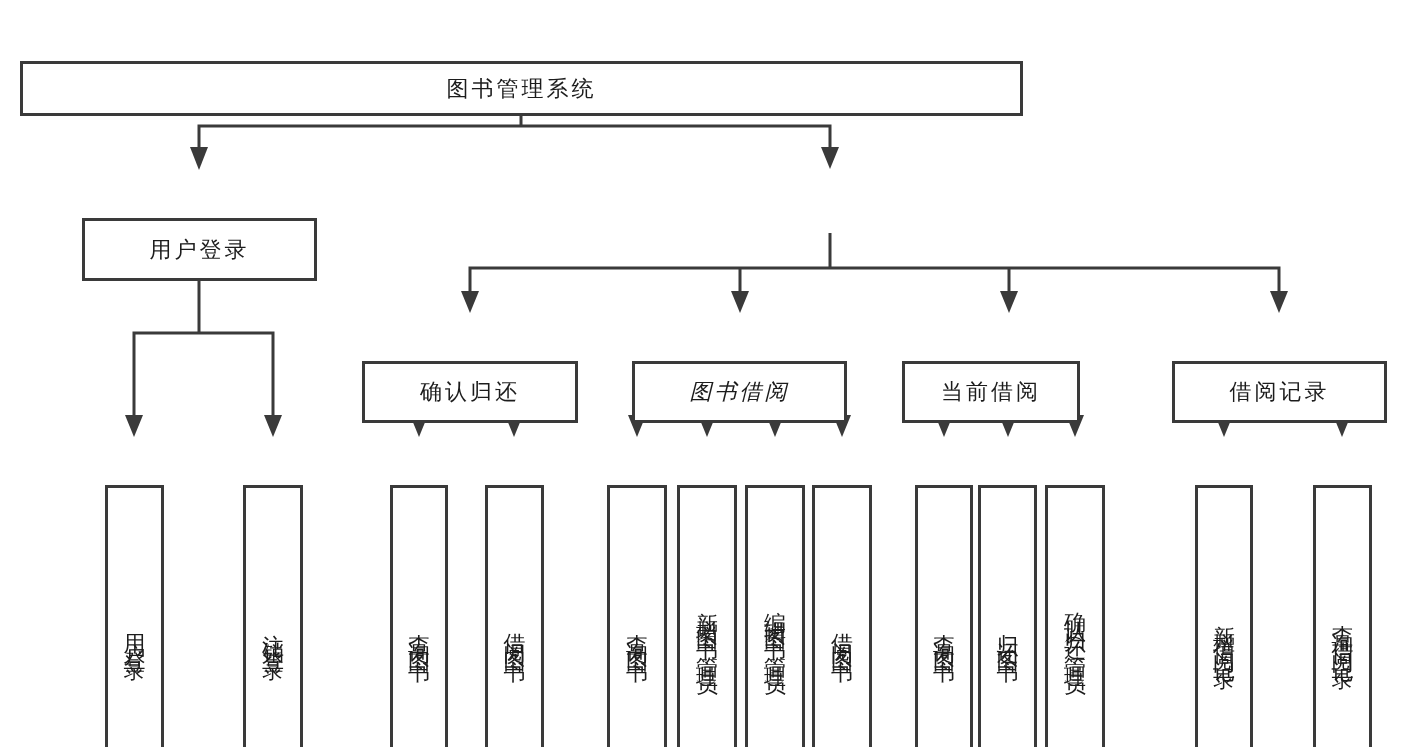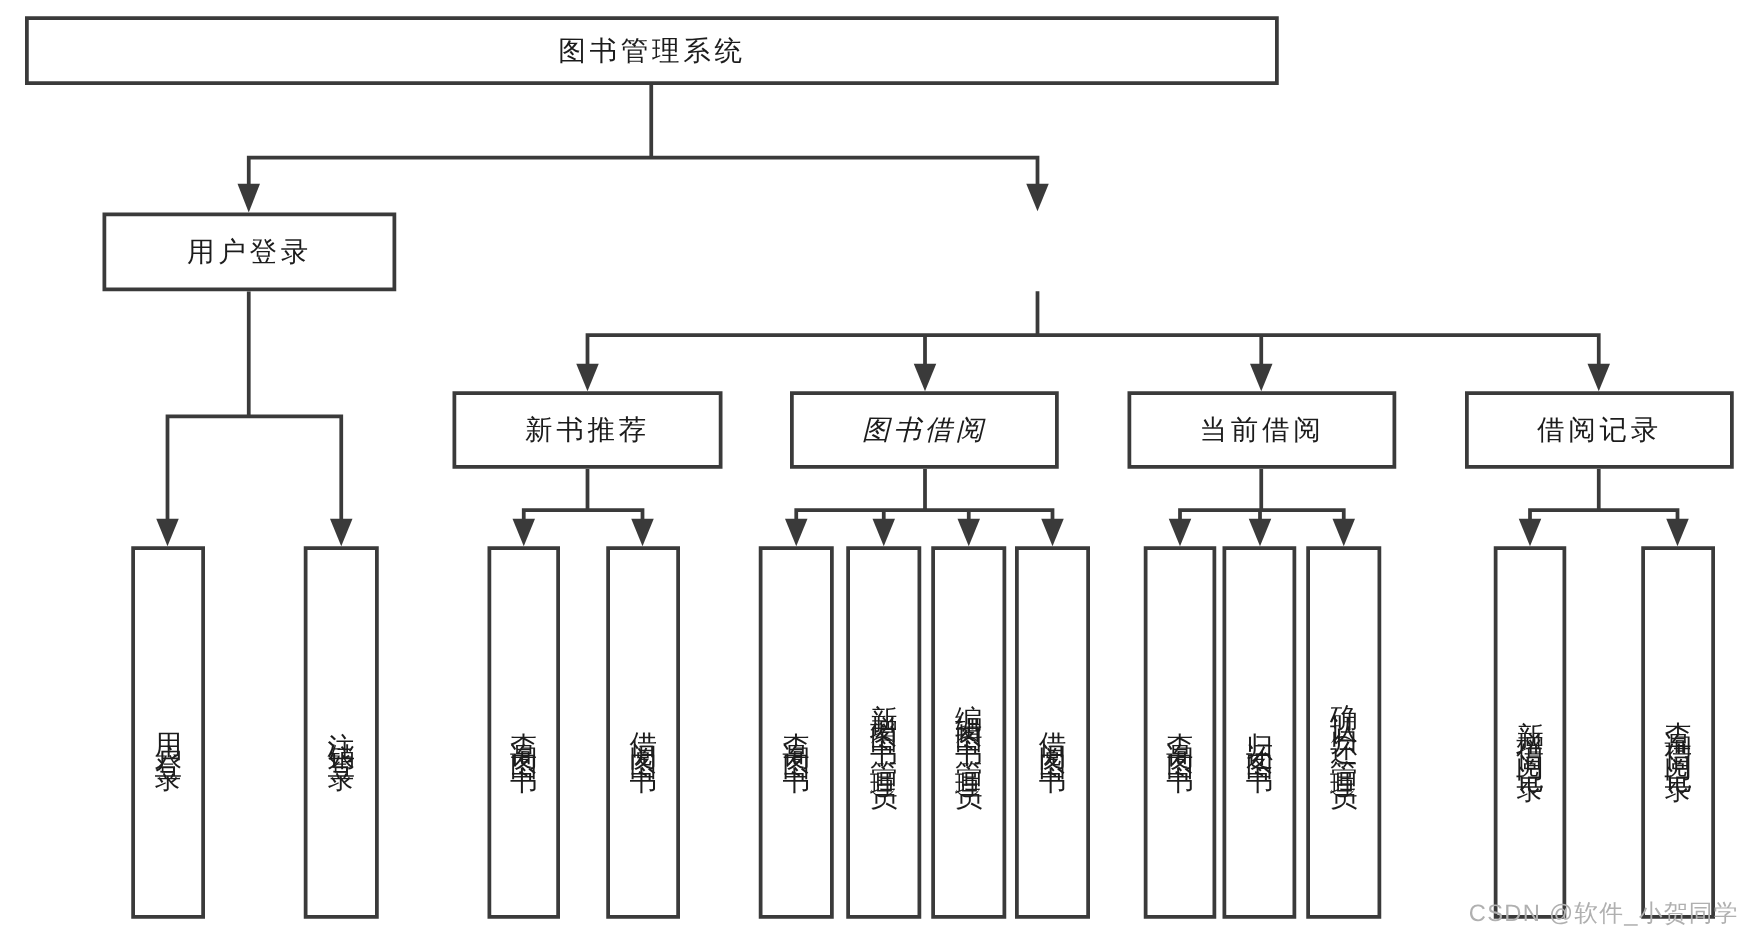--- a/index.html
+++ b/index.html
@@ -19,20 +19,21 @@
   }
   .chart{position:absolute;inset:0;}
   .box{
     position:absolute;
     background:#fff;
     border:3px solid var(--line);
     display:flex;
     align-items:center;
     justify-content:center;
     z-index:2;
+    margin-top:48px;
   }
   .h-label{
     font-size:22px;
     letter-spacing:3px;
     white-space:nowrap;
     color:var(--text);
   }
   .v-label{
     writing-mode:vertical-rl;
     text-orientation:mixed;
@@ -109,26 +110,26 @@
 
   <div class="box" style="left:20px;top:13px;width:1003px;height:55px;">
     <span class="h-label">图书管理系统</span>
   </div>
 
   <div class="box" style="left:82px;top:170px;width:235px;height:63px;">
     <span class="h-label">用户登录</span>
   </div>
 
   <div class="box" style="left:362px;top:313px;width:216px;height:62px;">
-    <span class="h-label">新书推荐</span>
+    <span class="h-label">确认归还</span>
   </div>
   <div class="box" style="left:632px;top:313px;width:215px;height:62px;font-style:italic;">
     <span class="h-label">图书借阅</span>
   </div>
-  <div class="box" style="left:902px;top:313px;width:215px;height:62px;">
+  <div class="box" style="left:902px;top:313px;width:178px;height:62px;">
     <span class="h-label">当前借阅</span>
   </div>
   <div class="box" style="left:1172px;top:313px;width:215px;height:62px;">
     <span class="h-label">借阅记录</span>
   </div>
 
   <div class="box" style="left:105px;top:437px;width:59px;height:298px;">
     <span class="v-label">用户登录</span>
   </div>
   <div class="box" style="left:243px;top:437px;width:60px;height:298px;">
@@ -165,14 +166,13 @@
     <span class="v-label">确认归还（管理员）</span>
   </div>
 
   <div class="box" style="left:1195px;top:437px;width:58px;height:298px;">
     <span class="v-label">新增借阅记录</span>
   </div>
   <div class="box" style="left:1313px;top:437px;width:59px;height:298px;">
     <span class="v-label">查询借阅记录</span>
   </div>
 
-  <div class="watermark">CSDN @软件_小贺同学</div>
 </div>
 
 </body></html>

